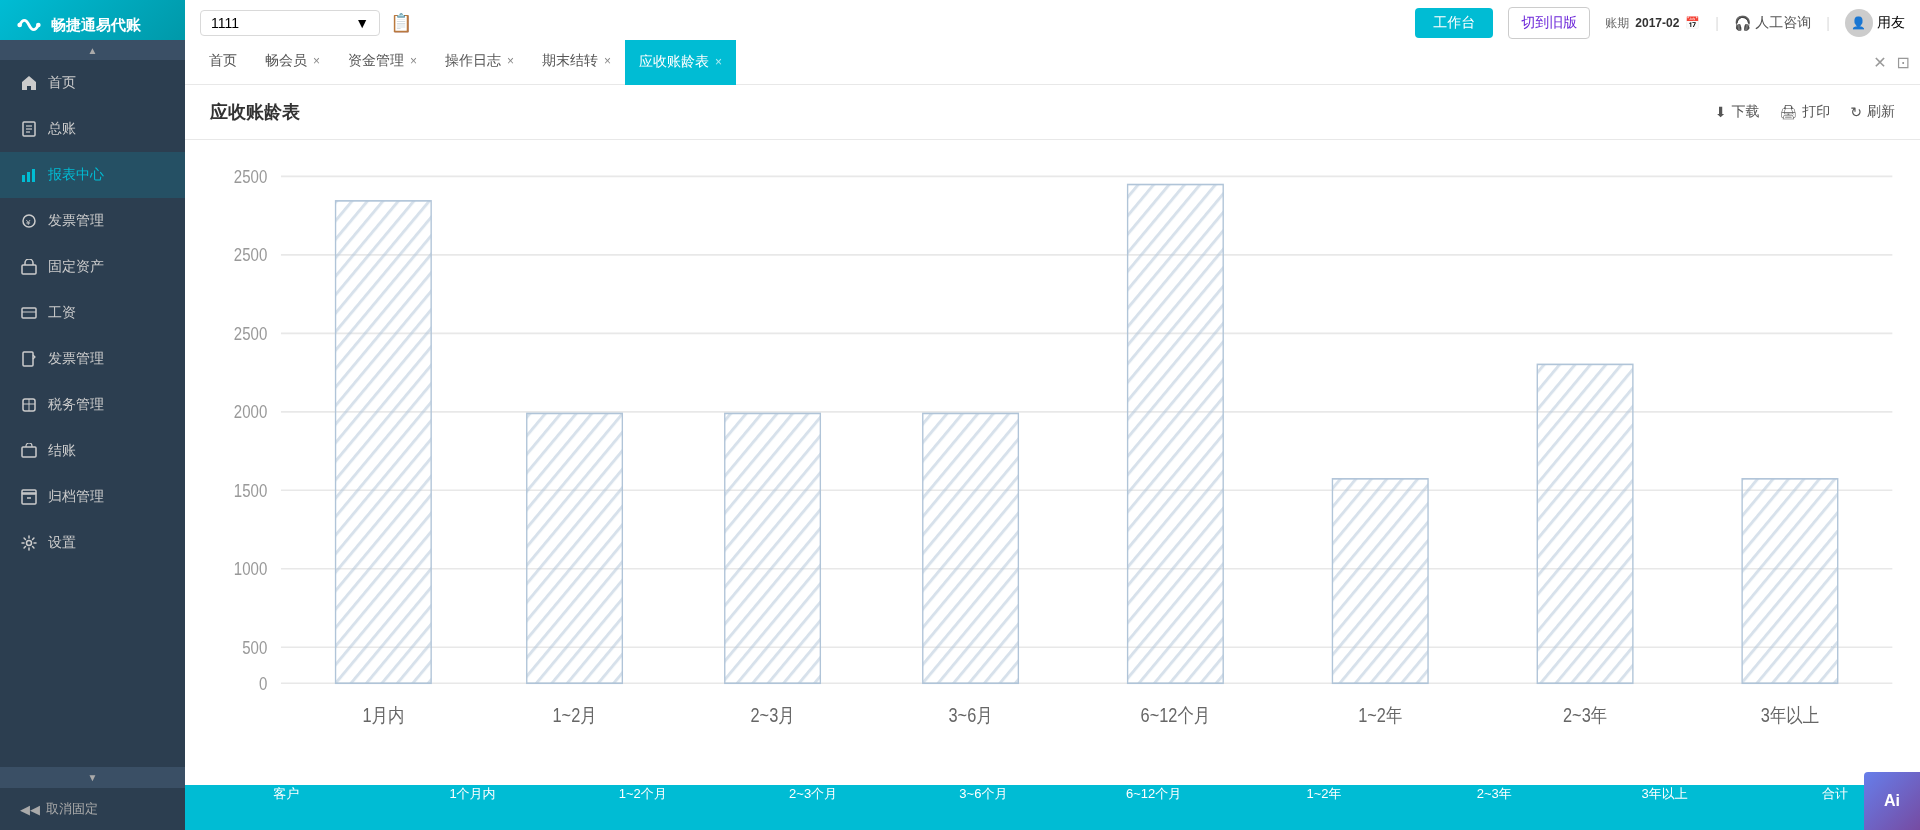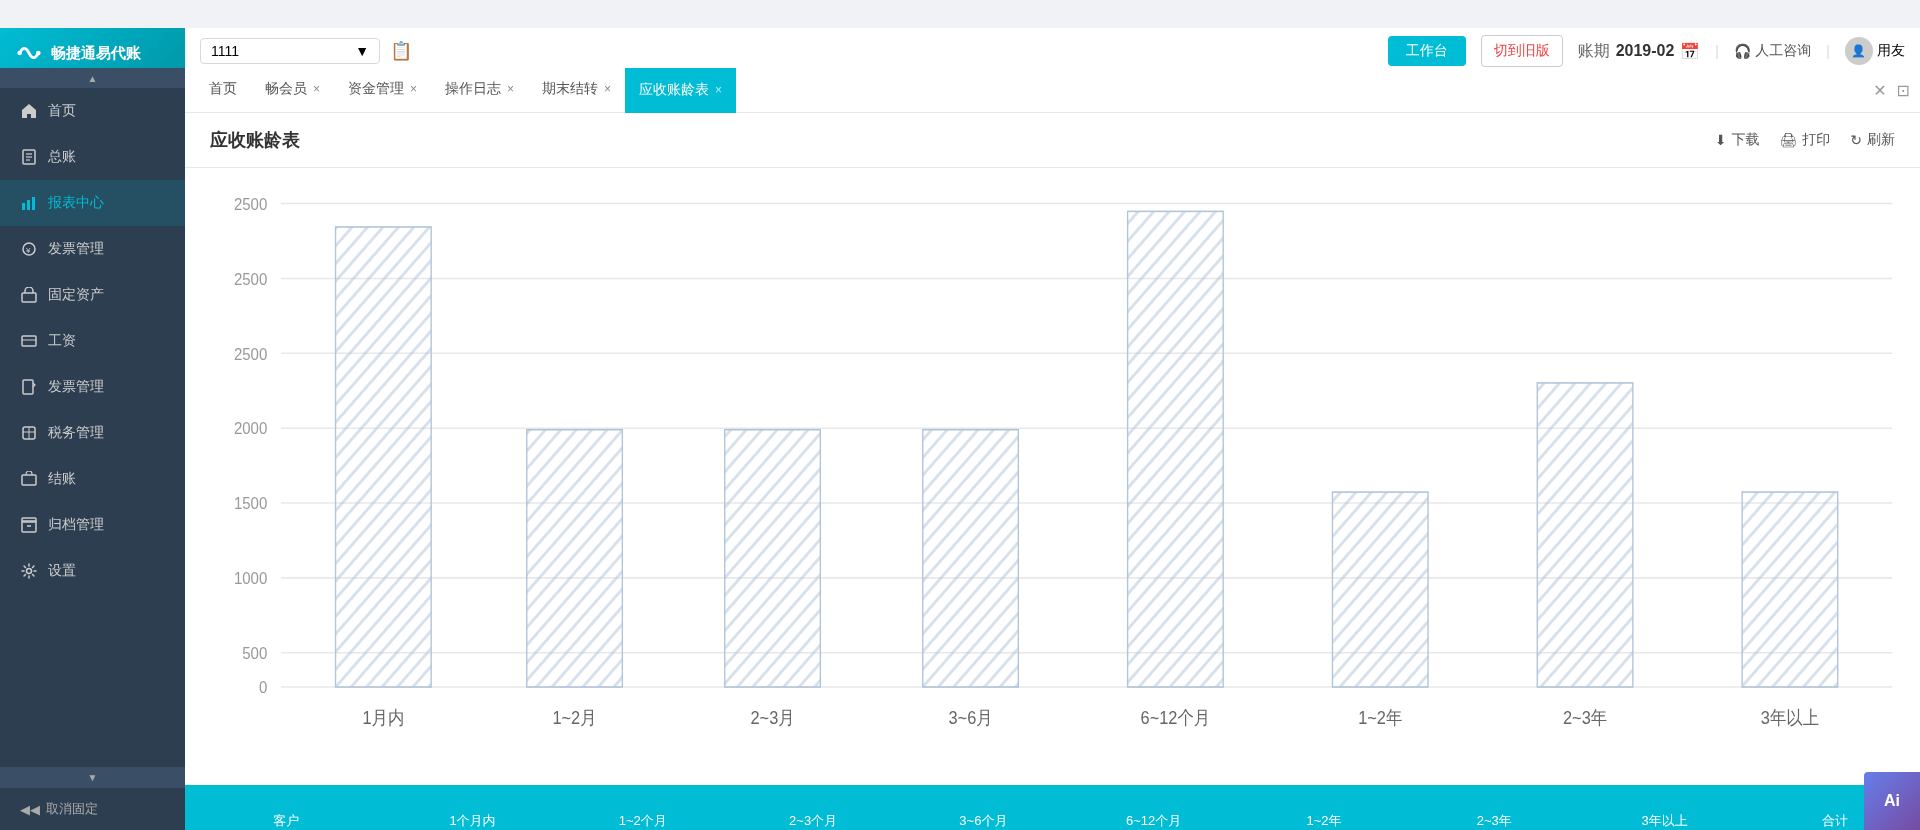--- a/index.html
+++ b/index.html
@@ -55,32 +55,32 @@
       background: #00bcd4;
       color: #fff;
       border: none;
       border-radius: 4px;
       padding: 6px 18px;
       cursor: pointer;
       font-size: 14px;
     }
     .btn-switch {
       background: #fff;
-      color: #ef4444;
+      color: #6d28d9;
       border: 1px solid #ccc;
       border-radius: 4px;
       padding: 6px 12px;
       cursor: pointer;
       font-size: 14px;
     }
     .period-area {
       display: flex;
       align-items: center;
       gap: 6px;
-      font-size: 16px;
+      font-size: 12px;
     }
     .period-label { color: #666; }
     .period-value { color: #333; font-weight: bold; }
     .consult-btn {
       display: flex;
       align-items: center;
       gap: 4px;
       cursor: pointer;
       color: #555;
     }
@@ -254,21 +254,21 @@
       width: 100%;
       height: 100%;
     }
 
     
     .table-header {
       display: flex;
       background: #00bcd4;
       color: #fff;
       height: 45px;
-      align-items: flex-end;
+      align-items: flex-start;
       flex-shrink: 0;
     }
     .table-header-cell {
       flex: 1;
       text-align: center;
       font-size: 13px;
       padding: 0 5px;
     }
     .table-header-cell:first-child {
       flex: 1.2;
@@ -289,41 +289,41 @@
     }
 
     
     ::-webkit-scrollbar { width: 6px; height: 6px; }
     ::-webkit-scrollbar-track { background: #f1f1f1; }
     ::-webkit-scrollbar-thumb { background: #ccc; border-radius: 3px; }
   </style>
 </head>
 <body>
 
-<div style="display:flex; height:40px; flex-shrink:0;margin-top:28px;">
+<div style="display:flex; height:40px; flex-shrink:0;">
   <div class="logo-area">
     <svg class="logo-icon" viewBox="0 0 30 30" fill="none">
       <path d="M5 15 Q10 5 15 15 Q20 25 25 15" stroke="white" stroke-width="3" fill="none" stroke-linecap="round"></path>
       <circle cx="5" cy="15" r="2.5" fill="white"></circle>
       <circle cx="25" cy="15" r="2.5" fill="white"></circle>
     </svg>
     <span class="logo-text">畅捷通易代账</span>
   </div>
   <div class="top-header" style="flex:1;">
     <div class="company-select">
       <span>1111</span>
       <span>▼</span>
     </div>
     <button style="background:none;border:none;cursor:pointer;font-size:18px;color:#999;margin-left:10px;">📋</button>
     <div class="header-right">
       <button class="btn-workbench">工作台</button>
       <button class="btn-switch">切到旧版</button>
       <div class="period-area">
         <span class="period-label">账期</span>
-        <span class="period-value">2019-02</span>
+        <span class="period-value">2017-02</span>
         <span>📅</span>
       </div>
       <span class="separator">|</span>
       <div class="consult-btn">
         <span>🎧</span>
         <span>人工咨询</span>
       </div>
       <span class="separator">|</span>
       <div class="user-btn">
         <div class="avatar">

